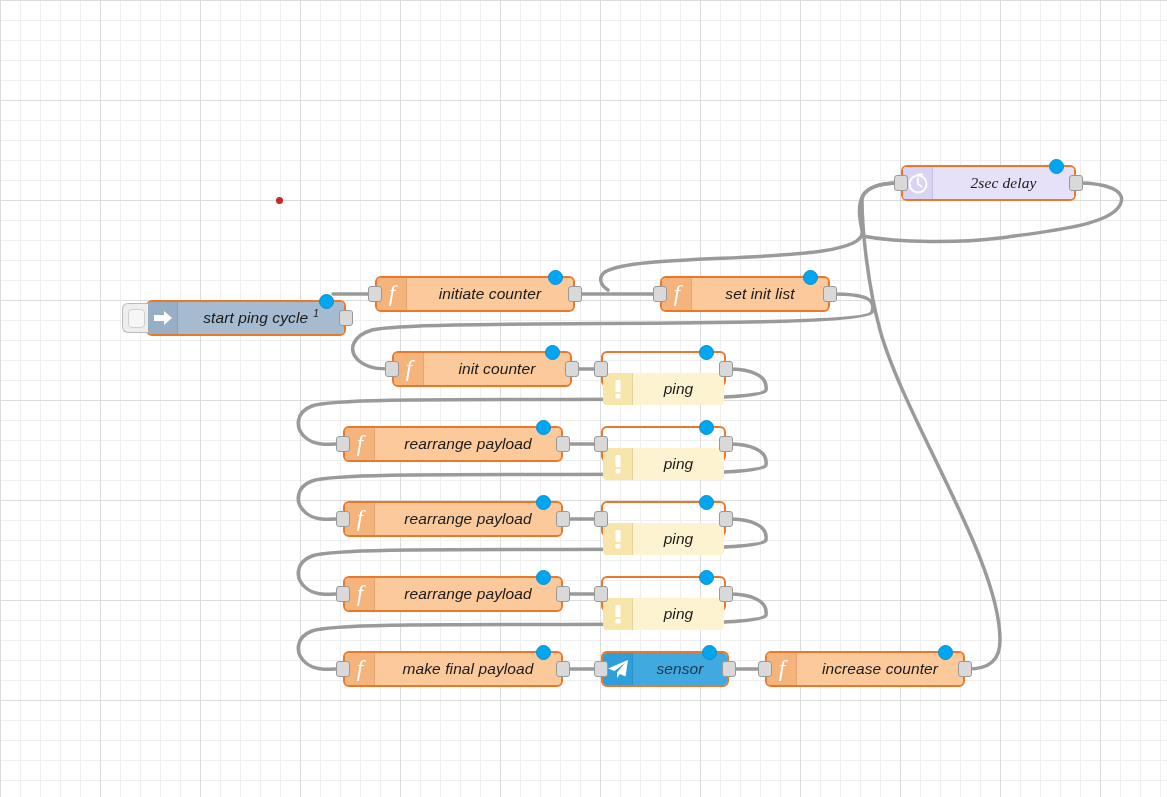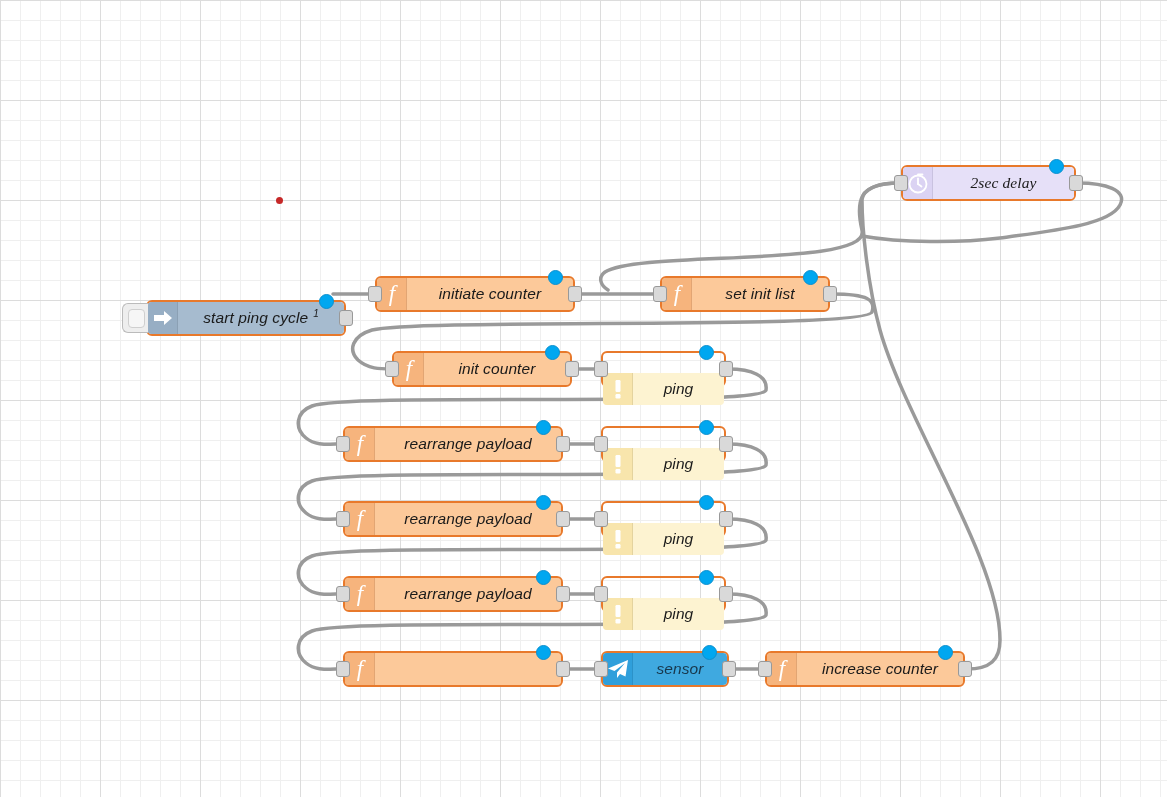--- a/index.html
+++ b/index.html
@@ -369,20 +369,21 @@
         <div class="port out"></div>
         <div class="badge-dot"></div>
       </div>
       <div class="node function" style="left: 343px; top: 651px; width: 220px;">
         <div class="body">
           <div class="icon-box">
             <svg class="glyph" width="22" height="24" viewBox="0 0 22 24">
               <text x="11" y="19" text-anchor="middle" font-family="Liberation Serif, serif" font-style="italic" font-size="23" fill="#ffffff">f</text>
             </svg>
           </div>
+          <div class="label">make final payload</div>
         </div>
         <div class="port in"></div>
         <div class="port out"></div>
         <div class="badge-dot"></div>
       </div>
       <div class="node telegram" style="left: 601px; top: 651px; width: 128px;">
         <div class="body">
           <div class="icon-box">
             <svg class="glyph" width="24" height="22" viewBox="0 0 24 22">
               <path d="M22 2 L2 10.5 L8.5 13 L19 5 L11 14.5 L11 20 L14 16 L19.5 18.5 Z" fill="#ffffff"></path>

